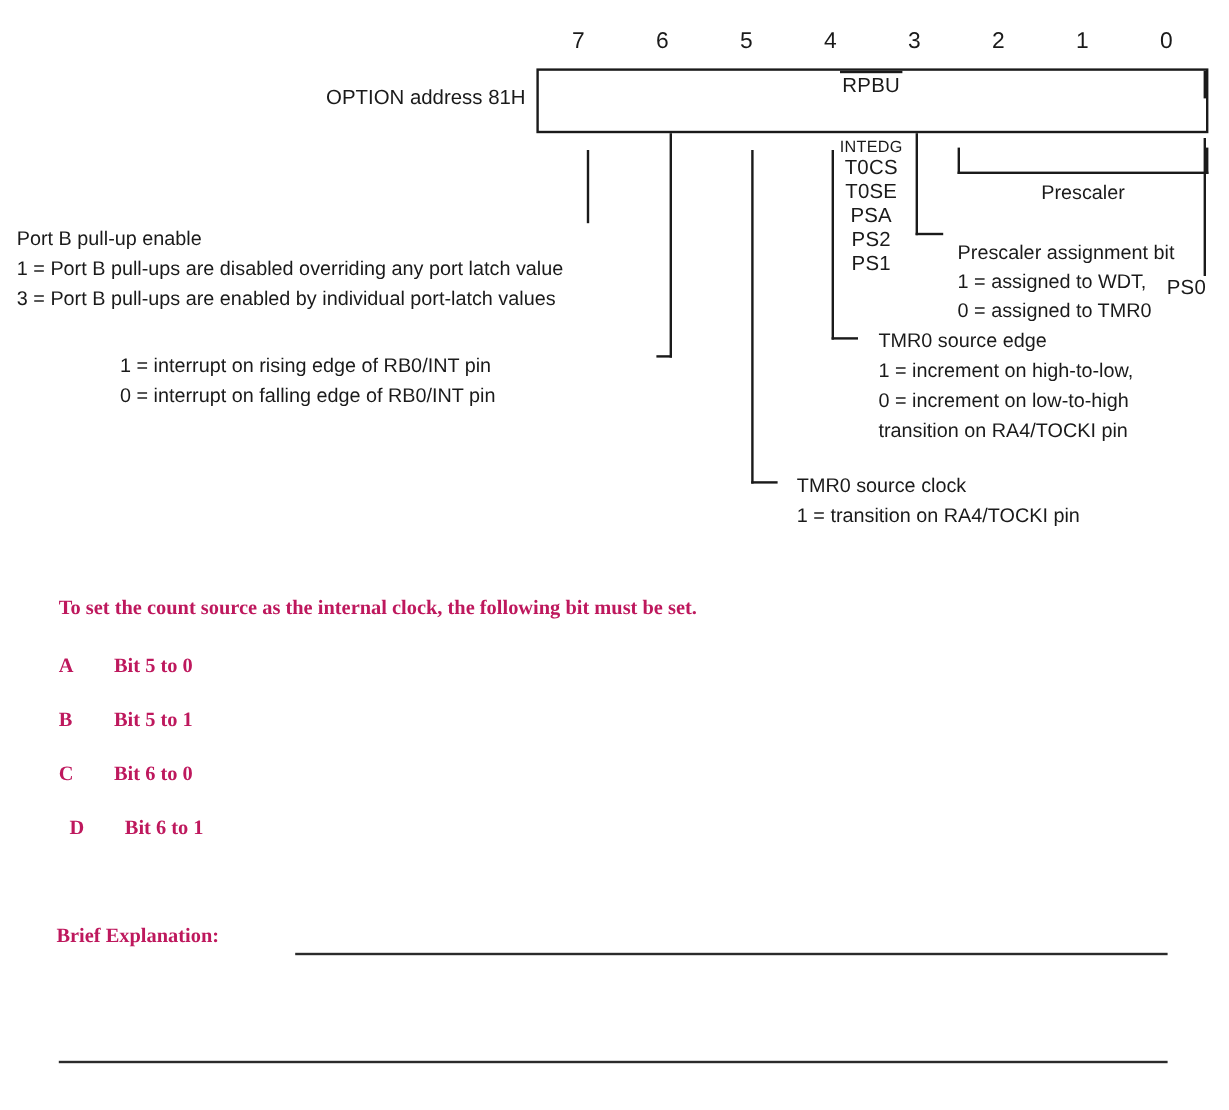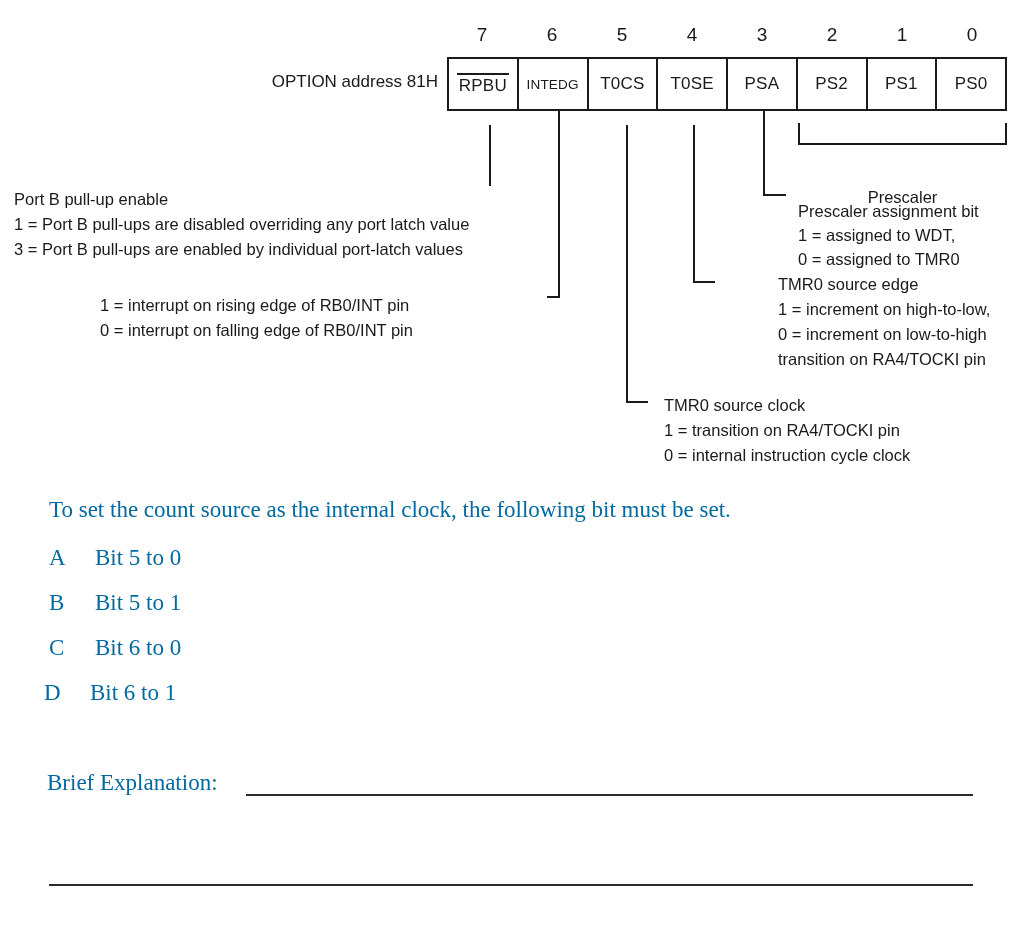--- a/index.html
+++ b/index.html
@@ -9,37 +9,37 @@
   }
   .abs { position:absolute; }
   .line { position:absolute; background:#1a1a1a; }
 
   
   .bit-num { position:absolute; top:24px; width:70px; text-align:center;
              font-size:19px; color:#1a1a1a; }
   .reg-label { position:absolute; left:220px; width:218px; top:72px;
                text-align:right; font-size:17px; }
   .reg-box { position:absolute; left:447px; top:57px; width:556px; height:50px;
-             border:2px solid #1a1a1a; display:flex; }
+             border:2px solid #1a1a1a; display:flex;flex-direction:column; }
   .reg-cell { flex:1 1 0; border-right:2px solid #1a1a1a; display:flex;
               align-items:center; justify-content:center; font-size:17px;
               letter-spacing:0.2px; }
-  .reg-cell:last-child { border-right:none; }
-  .reg-cell-sm { font-size:13.5px; }
+  .reg-cell:last-child { border-right:none;justify-content:flex-end; }
+  .reg-cell-sm { font-size:13.5px;margin-top:33px; }
   .ov { display:inline-block; border-top:2px solid #1a1a1a; padding:1px 2px 0 2px; }
 
   
   .ann { position:absolute; font-size:16.5px; line-height:25px; white-space:nowrap; }
   .ann.right { text-align:left; }
   .ann-presc { position:absolute; left:798px; top:152px; width:209px;
-               text-align:center; font-size:16.5px;margin-top:36px; }
+               text-align:center; font-size:16.5px; }
   .psa-block { line-height:24px; }
 
   
-  .serif { font-family:"Liberation Serif", serif; font-size:23px; color:#0369a1; }
+  .serif { font-family:"Liberation Serif", serif; font-size:17px; color:#be185d;font-weight:bold; }
   .opt-letter { display:inline-block; width:46px; }
   .blank-line { position:absolute; height:2px; background:#2b2b2b; }
 </style>
 </head>
 <body>
 
 <div class="page">
 
   <span class="bit-num" style="left:447px">7</span>
   <span class="bit-num" style="left:517px">6</span>
@@ -97,51 +97,50 @@
     <div>Port B pull-up enable</div>
     <div>1 = Port B pull-ups are disabled overriding any port latch value</div>
     <div>3 = Port B pull-ups are enabled by individual port-latch values</div>
   </div>
 
   <div class="ann right" style="left:100px; top:293px; width:448px;">
     <div>1 = interrupt on rising edge of RB0/INT pin</div>
     <div>0 = interrupt on falling edge of RB0/INT pin</div>
   </div>
 
-  <div class="ann" style="left:732px; top:272px;margin-left:46px;">
+  <div class="ann" style="left:732px; top:272px;">
     <div>TMR0 source edge</div>
     <div>1 = increment on high-to-low,</div>
     <div>0 = increment on low-to-high</div>
     <div>transition on RA4/TOCKI pin</div>
   </div>
 
   <div class="ann" style="left:664px; top:393px;">
     <div>TMR0 source clock</div>
     <div>1 = transition on RA4/TOCKI pin</div>
-    <div>0 = internal instruction cycle clock</div>
   </div>
 
   <div class="ann psa-block" style="left:798px; top:199px;">
     <div>Prescaler assignment bit</div>
     <div>1 = assigned to WDT,</div>
     <div>0 = assigned to TMR0</div>
   </div>
 
   <div class="abs serif" style="left:49px; top:497px;">To set the count source as the internal clock, the following bit must be set.</div>
 
   <div class="abs serif" style="left:49px; top:545px;">
     <span class="opt-letter">A</span><span>Bit 5 to 0</span>
   </div>
   <div class="abs serif" style="left:49px; top:590px;">
     <span class="opt-letter">B</span><span>Bit 5 to 1</span>
   </div>
   <div class="abs serif" style="left:49px; top:635px;">
     <span class="opt-letter">C</span><span>Bit 6 to 0</span>
   </div>
-  <div class="abs serif" style="left:44px; top:680px;">
+  <div class="abs serif" style="left:58px; top:680px;">
     <span class="opt-letter">D</span><span>Bit 6 to 1</span>
   </div>
 
   <div class="abs serif" style="left:47px; top:770px;text-align:right;">Brief Explanation:</div>
   <div class="blank-line" style="left:246px; top:794px; width:727px;"></div>
   <div class="blank-line" style="left:49px; top:884px; width:924px;"></div>
 
 </div>
 
 </body></html>

